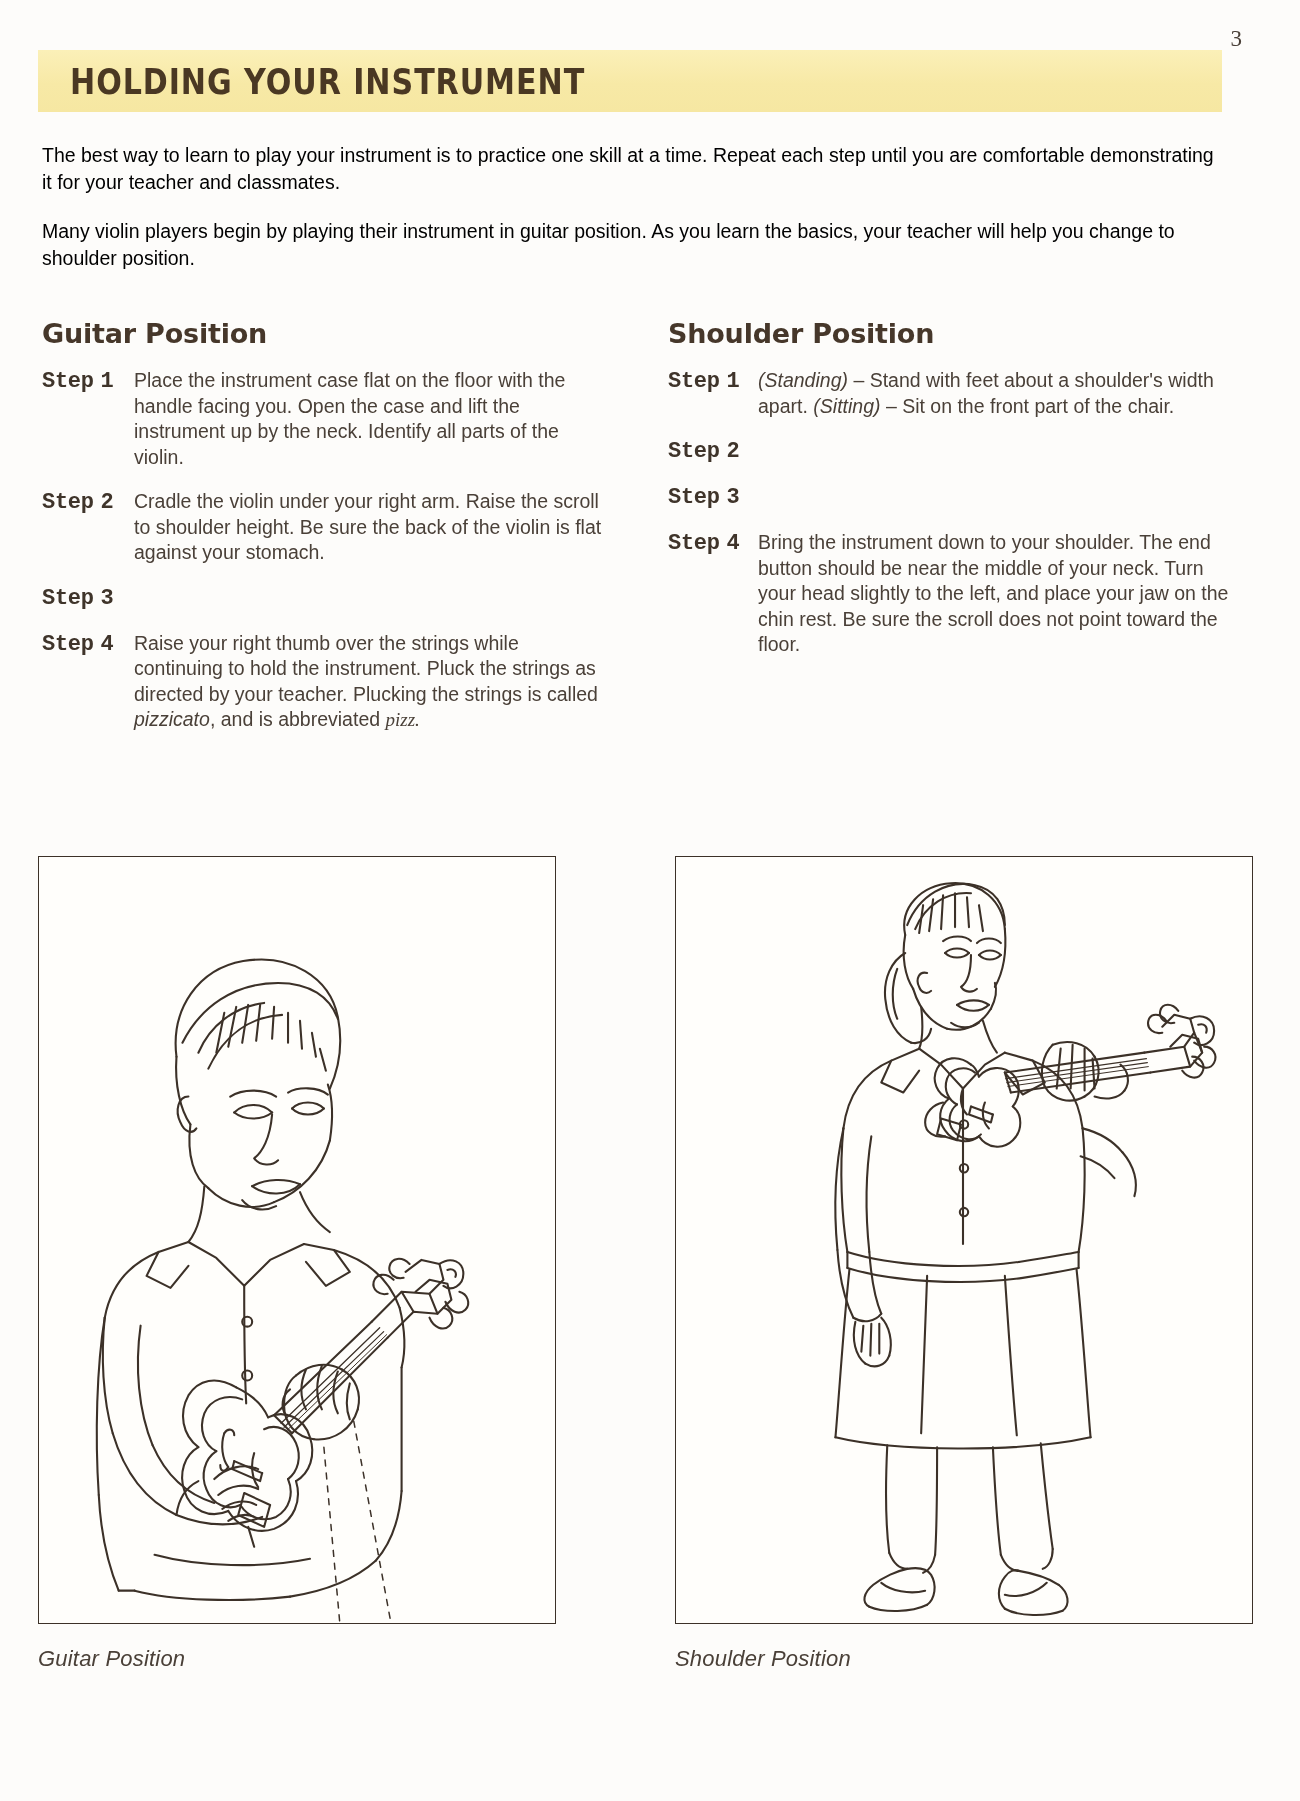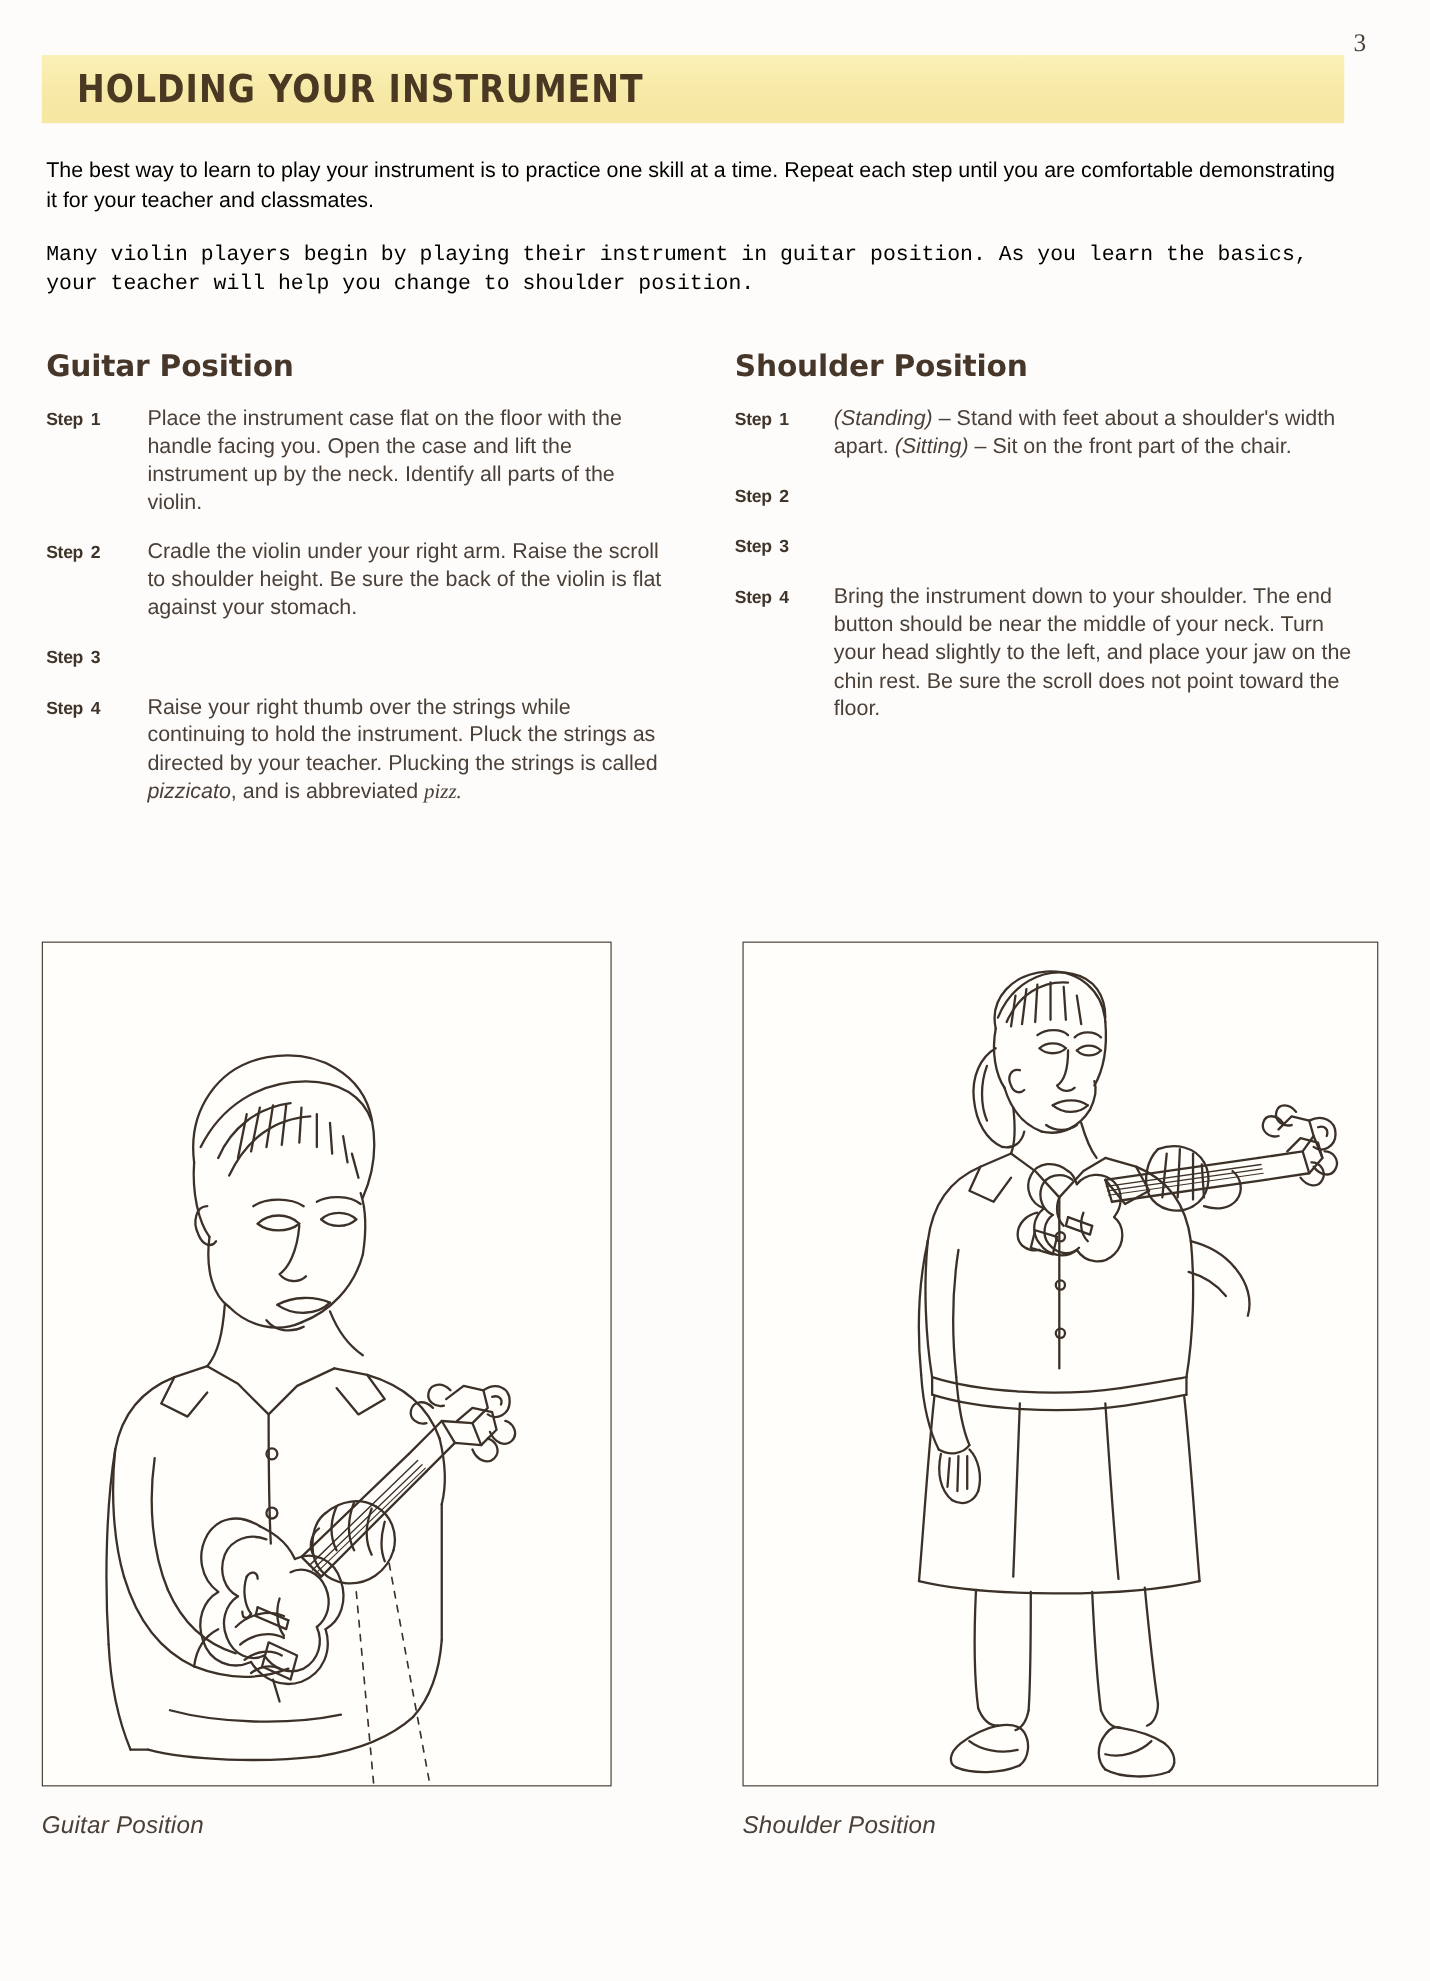--- a/index.html
+++ b/index.html
@@ -57,21 +57,21 @@
   
   .intro {
     position: absolute;
     left: 42px;
     width: 1185px;
     font-size: 19.5px;
     line-height: 27px;
     color: #000000;
   }
   .intro.p1 { top: 142px; }
-  .intro.p2 { top: 218px; width: 1160px; font-family: Liberation Mono, monospace; }
+  .intro.p2 { top: 218px; width: 1160px; }
 
   
   .col {
     position: absolute;
     top: 318px;
   }
   .col-left  { left: 42px;  width: 560px; }
   .col-right { left: 668px; width: 566px; }
 
   .col-heading {
@@ -85,24 +85,24 @@
   }
 
   .step {
     display: flex;
     align-items: flex-start;
     margin-bottom: 19px;
   }
   .step-label {
     flex: 0 0 auto;
     width: 92px;
-    font-size: 16px;
+    font-size: 22px;
     font-weight: bold;
     color: #3f342a;
-    font-family: Liberation Sans, sans-serif;
+    font-family: Liberation Mono, monospace;
     line-height: 26px;
     letter-spacing: -0.3px;
     padding-top: 1px;
   }
   .col-right .step-label { width: 90px; }
   .step-label .num { margin-left: 7px; }
 
   .step-body {
     flex: 1 1 auto;
     font-size: 19.5px;

